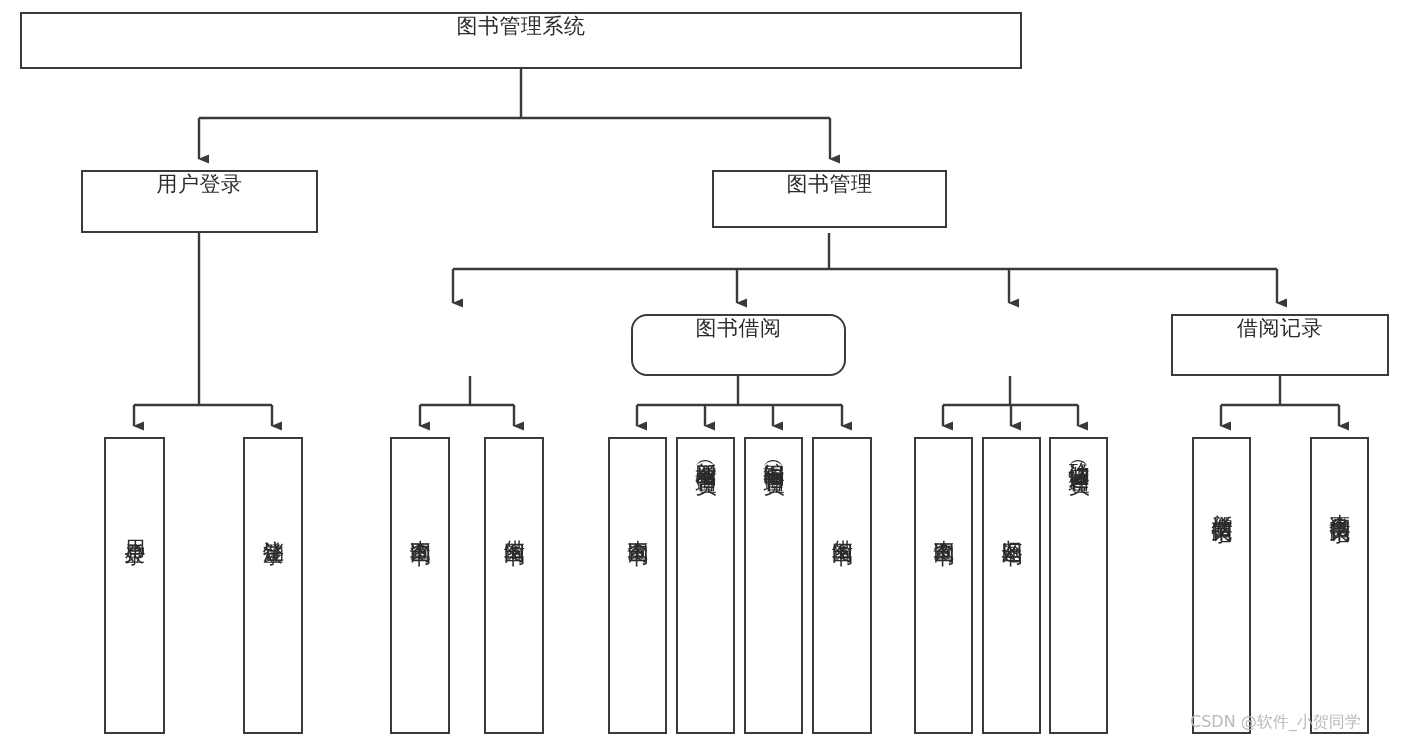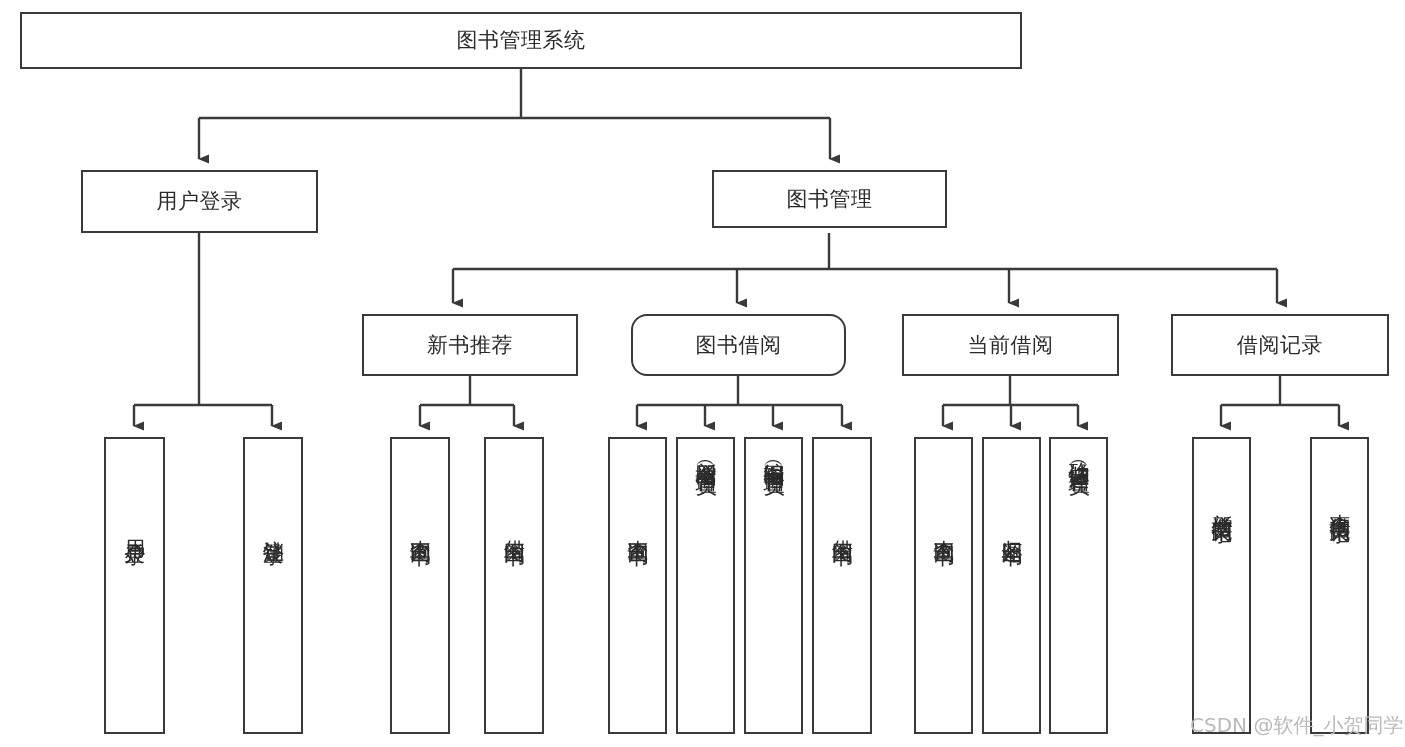--- a/index.html
+++ b/index.html
@@ -26,21 +26,21 @@
     width: 1405px;
     height: 747px;
     pointer-events: none;
   }
   .node {
     position: absolute;
     box-sizing: border-box;
     background: #ffffff;
     border: 2px solid #3a3a3a;
     display: flex;
-    align-items: center;
+    align-items: flex-start;
     justify-content: center;
     color: #2b2b2b;
   }
   .node .label {
     display: block;
     text-align: center;
     line-height: 1.15;
     letter-spacing: 0.5px;
   }
   .node.horizontal .label {
@@ -62,21 +62,21 @@
   .node.vertical.mid .label {
     margin-top: 52px;
   }
   .node.vertical.midshort .label {
     margin-top: 78px;
   }
   .watermark {
     position: absolute;
     left: 1190px;
     top: 712px;
-    font-size: 20px;
+    font-size: 16px;
     color: #b9b9b9;
     white-space: nowrap;
     font-family: "DejaVu Sans", "Liberation Sans", sans-serif;
   }
 </style>
 </head>
 <body>
 
 <div id="diagram-root">
 
@@ -127,28 +127,22 @@
     <span class="label">图书管理系统</span>
   </div>
 
   <div class="node horizontal" style="left: 81px; top: 170px; width: 237px; height: 63px;">
     <span class="label">用户登录</span>
   </div>
   <div class="node horizontal" style="left: 712px; top: 170px; width: 235px; height: 58px;">
     <span class="label">图书管理</span>
   </div>
 
-  <div class="node horizontal" style="left: 362px; top: 314px; width: 216px; height: 62px;">
-    <span class="label">新书推荐</span>
-  </div>
   <div class="node horizontal" style="left: 631px; top: 314px; width: 215px; height: 62px; border-radius: 16px;">
     <span class="label">图书借阅</span>
-  </div>
-  <div class="node horizontal" style="left: 902px; top: 314px; width: 217px; height: 62px;">
-    <span class="label">当前借阅</span>
   </div>
   <div class="node horizontal" style="left: 1171px; top: 314px; width: 218px; height: 62px;">
     <span class="label">借阅记录</span>
   </div>
 
   <div class="node vertical midshort" style="left: 104px; top: 437px; width: 61px; height: 297px;">
     <span class="label">用户登录</span>
   </div>
   <div class="node vertical midshort" style="left: 243px; top: 437px; width: 60px; height: 297px;">
     <span class="label">注销登录</span>

